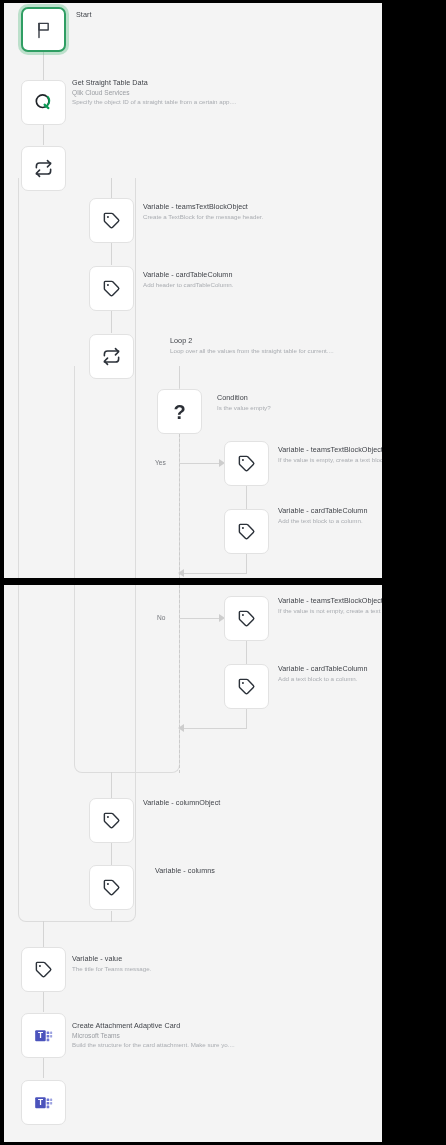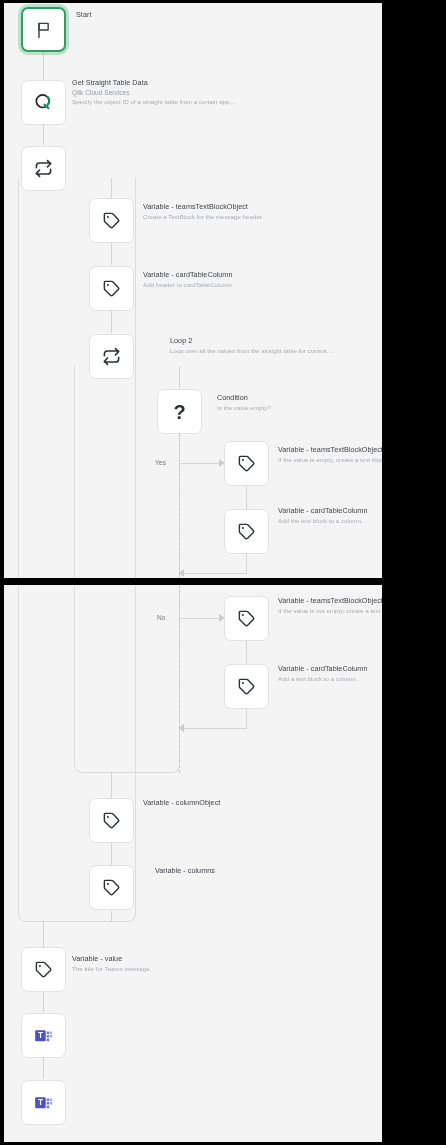--- a/index.html
+++ b/index.html
@@ -335,20 +335,25 @@
         <rect x="2.5" y="6" width="12" height="12.5" rx="1.2" fill="#4b53bc"></rect>
         <text x="8.5" y="15" font-family="Liberation Sans, sans-serif" font-size="9.5" font-weight="bold" fill="#ffffff" text-anchor="middle">T</text>
         <rect x="15.6" y="7.3" width="3" height="3" rx=".6" fill="#7078d4"></rect>
         <rect x="19.6" y="7.3" width="2.3" height="3" rx=".6" fill="#9aa0e0"></rect>
         <rect x="15.6" y="11.4" width="3" height="3" rx=".6" fill="#7078d4"></rect>
         <rect x="19.6" y="11.4" width="2.3" height="3" rx=".6" fill="#9aa0e0"></rect>
         <rect x="15.6" y="15.5" width="3" height="3" rx=".6" fill="#7078d4"></rect>
       </svg>
     </span>
   </div>
+  <div class="label" style="left:72px;top:1022px;">
+    <span class="t1">Create Attachment Adaptive Card</span>
+    <span class="t2">Microsoft Teams</span>
+    <span class="t3">Build the structure for the card attachment. Make sure yo....</span>
+  </div>
 
   <div class="node" style="left:21px;top:1080px;">
     <span>
       <svg width="21" height="21" viewBox="0 0 24 24">
         <rect x="2.5" y="6" width="12" height="12.5" rx="1.2" fill="#4b53bc"></rect>
         <text x="8.5" y="15" font-family="Liberation Sans, sans-serif" font-size="9.5" font-weight="bold" fill="#ffffff" text-anchor="middle">T</text>
         <rect x="15.6" y="7.3" width="3" height="3" rx=".6" fill="#7078d4"></rect>
         <rect x="19.6" y="7.3" width="2.3" height="3" rx=".6" fill="#9aa0e0"></rect>
         <rect x="15.6" y="11.4" width="3" height="3" rx=".6" fill="#7078d4"></rect>
         <rect x="19.6" y="11.4" width="2.3" height="3" rx=".6" fill="#9aa0e0"></rect>

